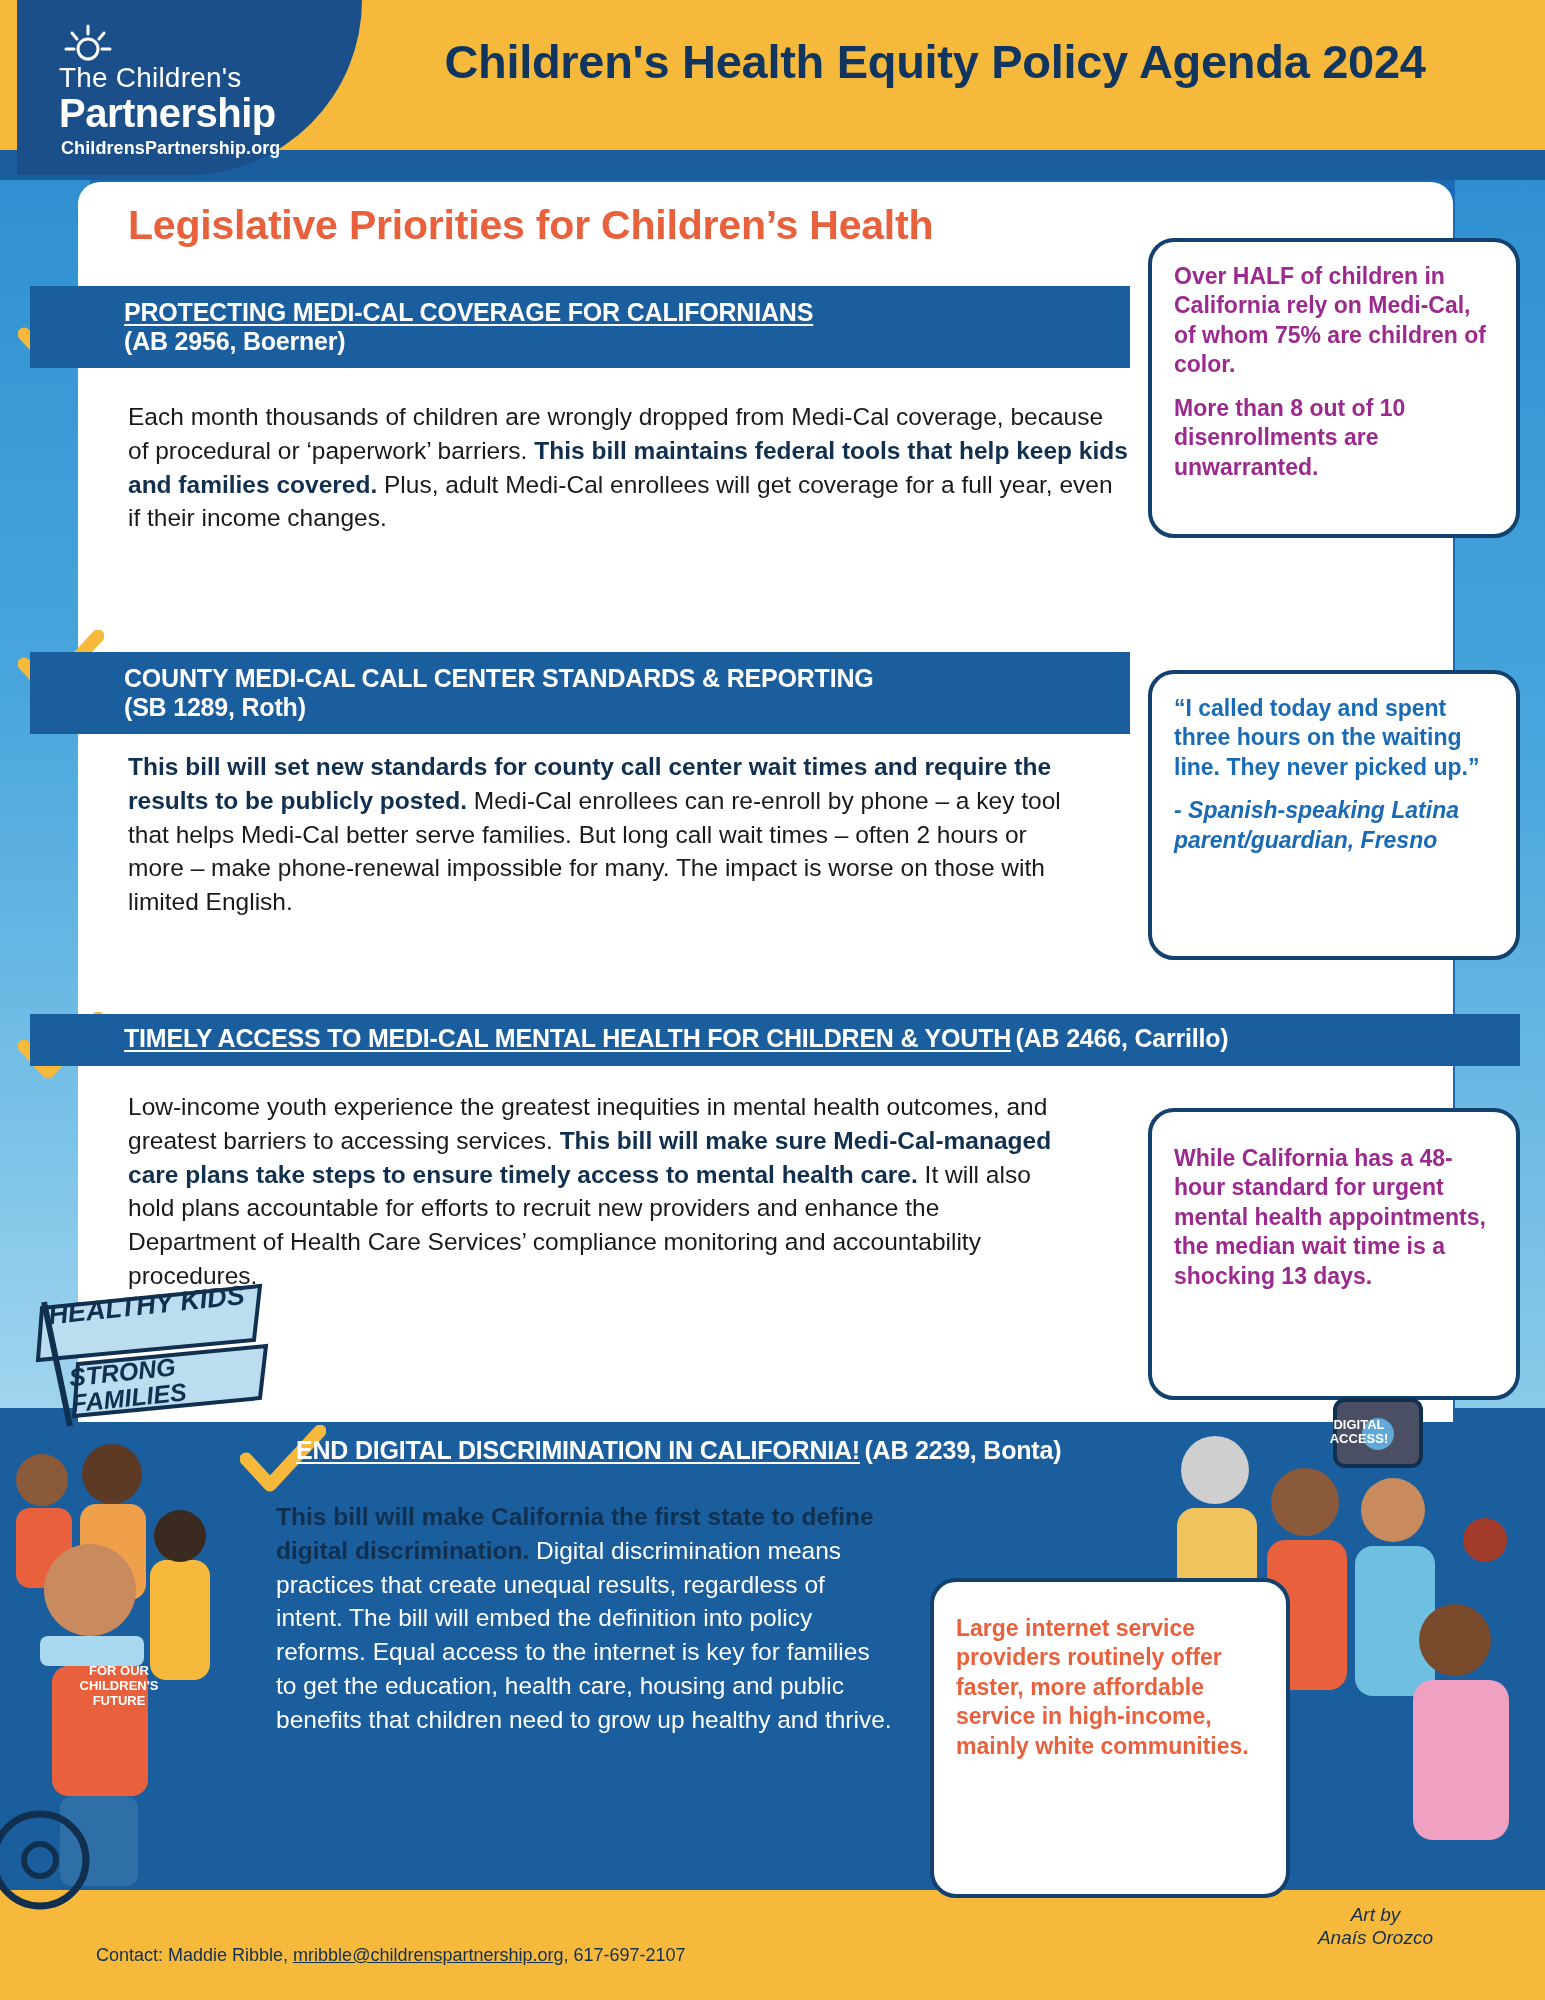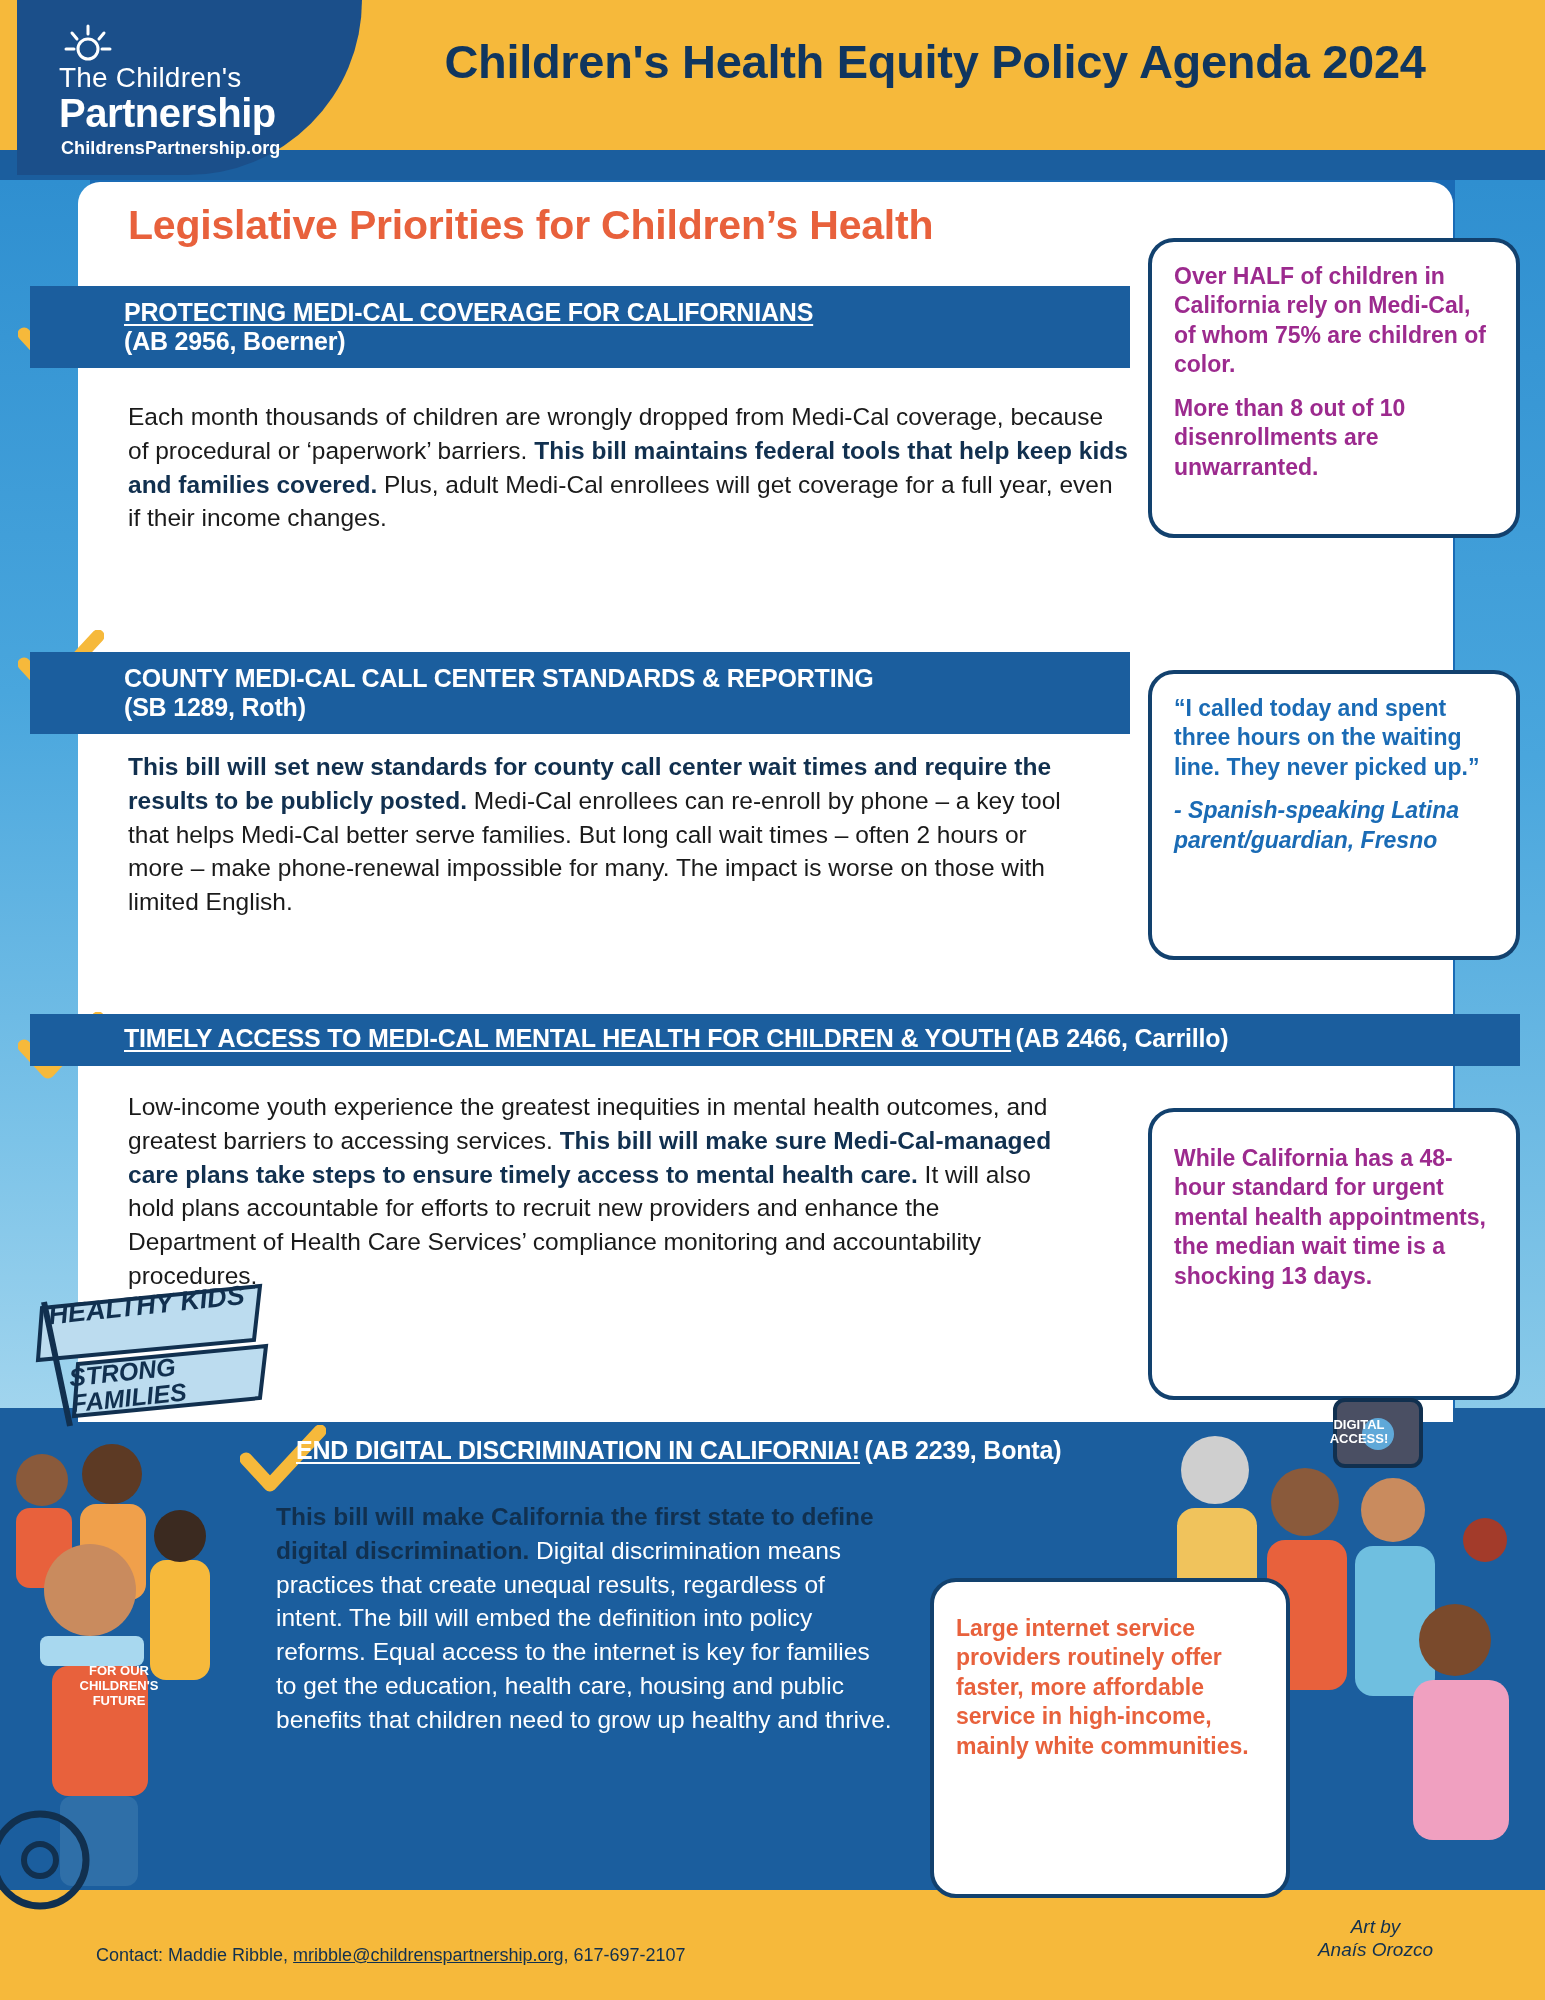--- a/index.html
+++ b/index.html
@@ -188,21 +188,21 @@
     left: 96px; bottom: 34px;
     font-size: 18px;
     color: #11304f;
   }
   .footer-contact a {
     color: #11304f;
     text-decoration: underline;
   }
   .art-credit {
     position: absolute;
-    right: 112px; bottom: 38px;
+    right: 112px; bottom: 50px;
     font-size: 19px;
     font-style: italic;
     color: #11304f;
     text-align: center;
     line-height: 1.25;
   }
 
   
   .people-left {
     position: absolute;

